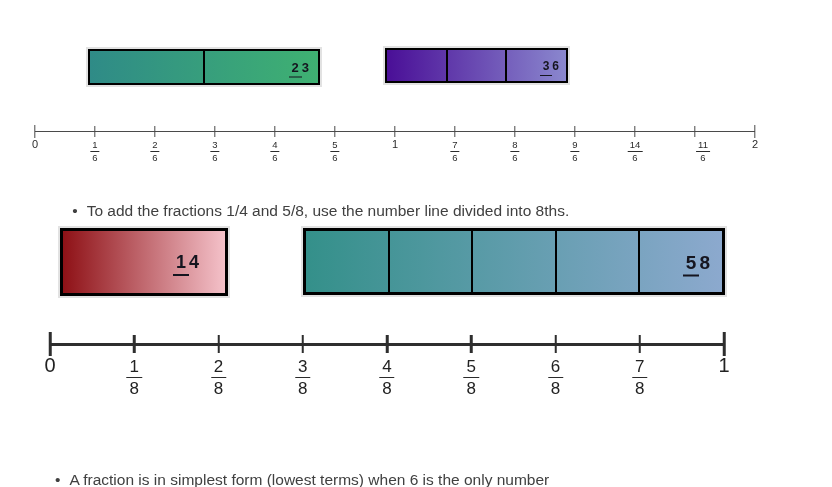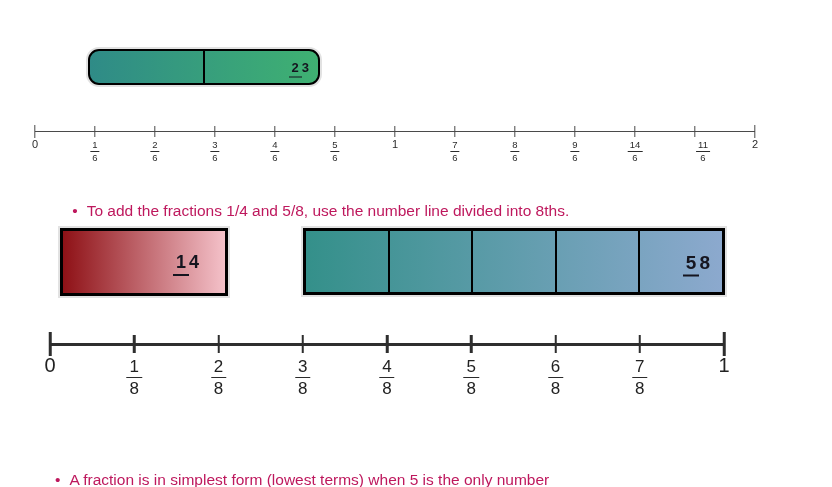--- a/index.html
+++ b/index.html
@@ -53,37 +53,44 @@
   
   .nl2{left:50px; top:330px; width:674px; height:70px;}
   .nl2 .nl-line{top:13px; height:2.5px; background:#2e2e2e;}
   .nl2 .nl-tick{top:5px; height:18px; width:2.5px; background:#2e2e2e;}
   .nl2 .nl-tick.end{top:2px; height:24px;}
   .nl2 .nl-label{top:25px; font-size:20px; color:#222;}
   .nl2 .nl-label .frac{font-size:17px;}
   .nl2 .nl-label .frac .num{border-bottom-width:1.6px; padding:0 3px 2px;}
   .nl2 .nl-label .frac .den{padding-top:2px;}
   
-  .bullet{position:absolute; font-size:15.5px; color:#be185d; white-space:pre-wrap;}
+  .bullet{position:absolute; font-size:15.5px; color:#404040; white-space:pre-wrap;}
   .bullet .dot{margin-right:9px;}
   .bullet1{left:55px; top:184px;}
   .bullet2{left:55px; top:427px; line-height:21px;}
 </style>
 </head>
 <body>
 
 <div class="page">
 
-  <div class="fraction-bar bar1" style="background: linear-gradient(to right, rgb(47, 139, 135), rgb(63, 177, 114)); border-radius: 11px;">
+  <div class="fraction-bar bar1" style="background: linear-gradient(to right, rgb(47, 139, 135), rgb(63, 177, 114));">
       <div class="bar-divider" style="left: 50%;"></div>
       <div class="bar-frac">
         <span class="frac"><span class="num">2</span><span class="den">3</span></span>
       </div>
     </div>
 
+  <div class="fraction-bar bar2" style="background: linear-gradient(to right, rgb(74, 15, 151), rgb(138, 135, 206));">
+      <div class="bar-divider" style="left: 33.3333%;"></div>
+      <div class="bar-divider" style="left: 66.6667%;"></div>
+      <div class="bar-frac">
+        <span class="frac"><span class="num">3</span><span class="den">6</span></span>
+      </div>
+    </div>
 
   <div class="numberline nl1">
       <div class="nl-line"></div>
       <div class="nl-tick end" style="left: 0%;"></div>
       <div class="nl-label" style="left: 0%;">0</div>
       <div class="nl-tick" style="left: 8.33333%;"></div>
       <div class="nl-label" style="left: 8.33333%;"><span class="frac">
           <span class="num">1</span>
           <span class="den">6</span>
         </span></div>
@@ -195,17 +202,17 @@
       <div class="nl-tick" style="left: 87.5%;"></div>
       <div class="nl-label" style="left: 87.5%;"><span class="frac">
           <span class="num">7</span>
           <span class="den">8</span>
         </span></div>
       <div class="nl-tick end" style="left: 100%;"></div>
       <div class="nl-label" style="left: 100%;">1</div>
     </div>
 
   <div class="bullet bullet2">
-    <div><span class="dot">•</span><span>A fraction is in simplest form (lowest terms) when 5 is the only number</span></div>
+    <div><span class="dot">•</span><span>A fraction is in simplest form (lowest terms) when 6 is the only number</span></div>
     
   </div>
 
 </div>
 
 </body></html>

